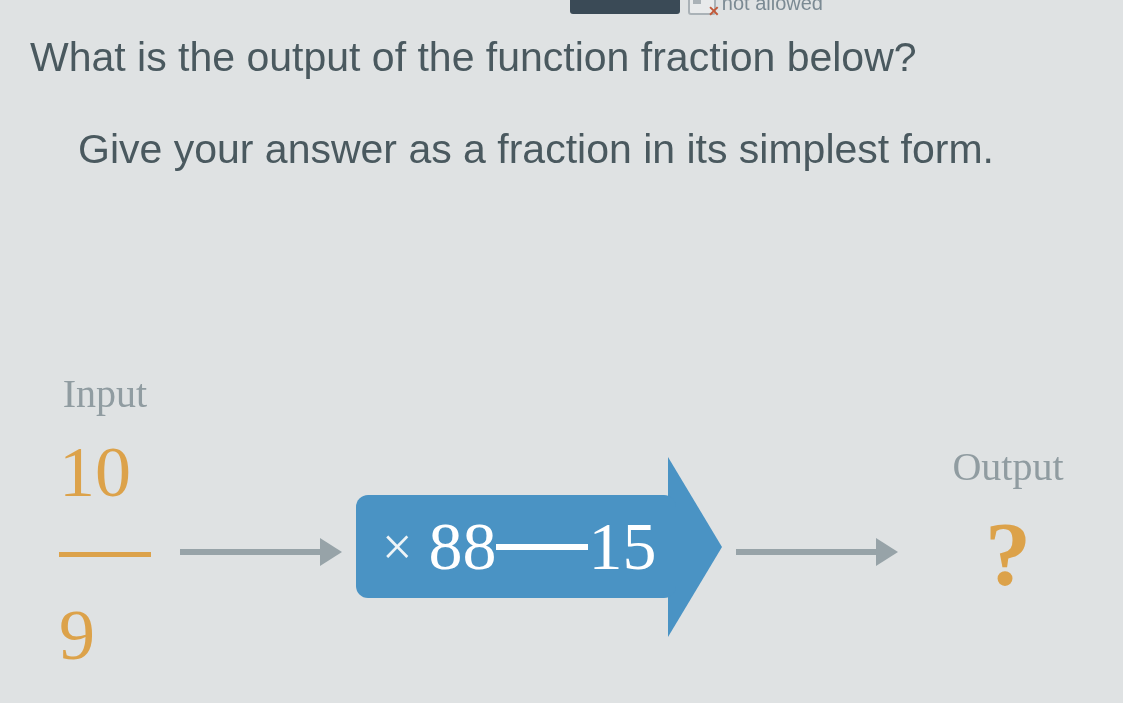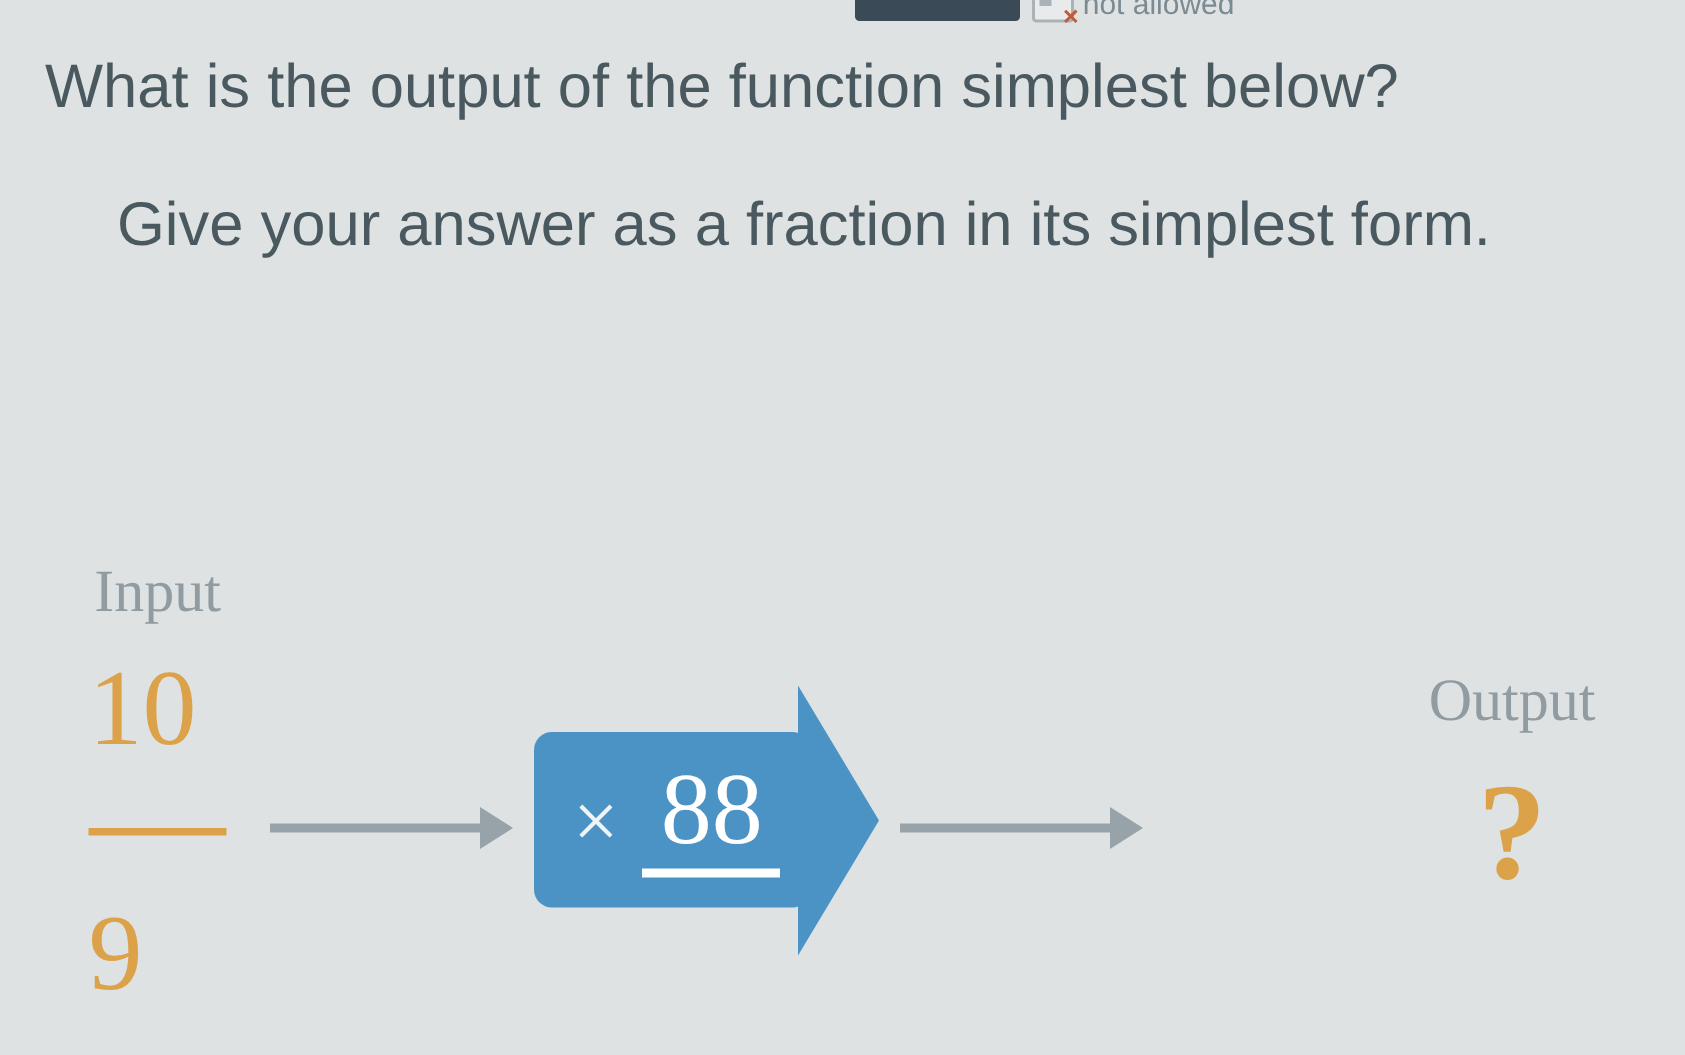--- a/index.html
+++ b/index.html
@@ -159,21 +159,21 @@
       border-top: 90px solid transparent;
       border-bottom: 90px solid transparent;
       margin-left: -8px;
     }
     .op-times {
       font-size: 54px;
       color: #eef4f7;
     }
     .op-fraction {
       display: flex;
-      flex-direction: column;
+      flex-direction: row;
       align-items: center;
       font-size: 68px;
       line-height: 1.05;
       color: #fff;
     }
     .op-fraction .bar {
       width: 92px;
       height: 6px;
       background: #fff;
       margin: 4px 0;
@@ -188,21 +188,21 @@
 <body>
 
 <div class="top-badge">
   <div class="badge-rect"></div>
   <div class="badge-icon-wrap">
     <span class="calc-icon"></span>
     <span>not allowed</span>
   </div>
 </div>
 
-<div class="question">What is the output of the function simplest below?</div>
+<div class="question">What is the output of the function fraction below?</div>
 <div class="sub-question">Give your answer as a fraction in its simplest form.</div>
 
 <div class="machine">
 
   <div class="col input-col">
     <div class="label">Input</div>
     <div class="fraction">
       <span>10</span>
       <span class="bar"></span>
       <span>9</span>
@@ -213,20 +213,21 @@
     <div class="line"></div>
     <div class="head"></div>
   </div>
 
   <div class="op-wrap">
     <div class="op-box">
       <span class="op-times">×</span>
       <div class="op-fraction">
         <span>88</span>
         <span class="bar"></span>
+        <span>15</span>
       </div>
     </div>
     <div class="op-arrowhead"></div>
   </div>
 
   <div class="arrow">
     <div class="line"></div>
     <div class="head"></div>
   </div>
 

